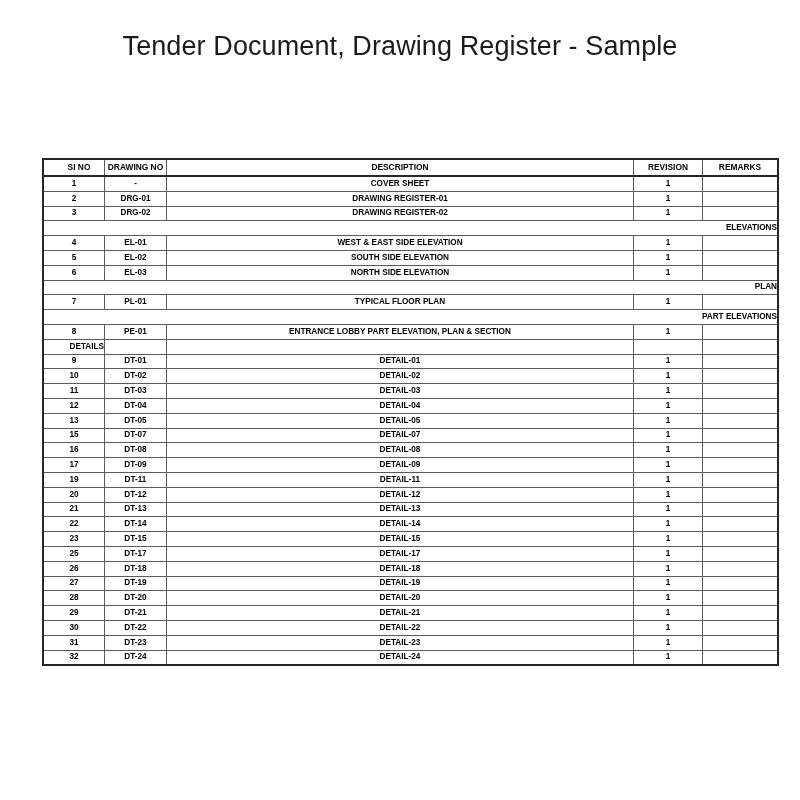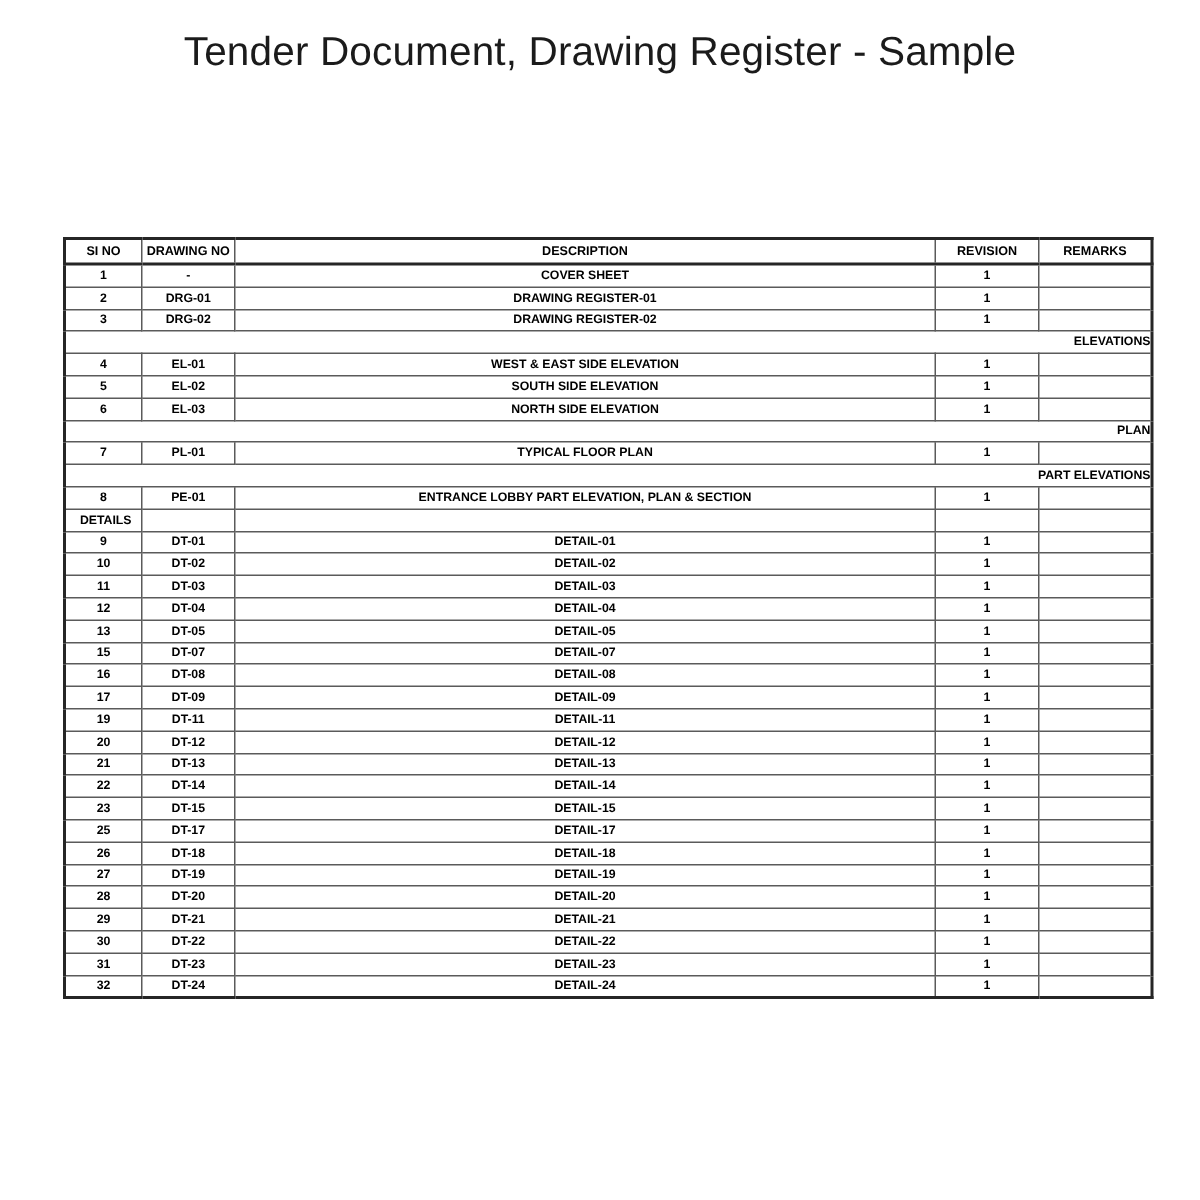--- a/index.html
+++ b/index.html
@@ -14,21 +14,21 @@
     color: #000000;
     overflow: hidden;
   }
   .page {
     position: relative;
     width: 800px;
     height: 800px;
   }
   .doc-title {
     position: absolute;
-    top: 19px;
+    top: 31px;
     left: 0;
     width: 800px;
     text-align: center;
     font-size: 27px;
     font-weight: 400;
     letter-spacing: 0.1px;
     color: #1b1b1b;
     font-family: "Liberation Sans", sans-serif;
   }
   .register-wrap {
@@ -57,21 +57,21 @@
     overflow: hidden;
     white-space: nowrap;
   }
   table.register thead th {
     border-top: 2.5px solid #262626;
     border-bottom: 2px solid #262626;
     text-align: center;
     height: 15px;
     font-size: 8.4px;
   }
-  thead th.th-sino { border-left: 2.5px solid #262626; }
+  thead th.th-sino { border-left: 2.5px solid #262626; padding-left: 10px; }
   thead th.th-remarks { border-right: 2.5px solid #262626; }
 
   .c-sino   { width: 50px;  text-align: center; }
   .c-drg    { width: 61px;  text-align: center; }
   .c-desc   { width: 466px; text-align: center; padding-left: 3px; }
   .c-rev    { width: 68px;  text-align: center; }
   .c-rem    { width: 74px;  text-align: left; }
 
   tbody td.c-sino { border-left: 2.5px solid #262626; }
   tbody td.c-rem  { border-right: 2.5px solid #262626; }
@@ -170,21 +170,21 @@
             <td colspan="5">PART ELEVATIONS</td>
           </tr>
           <tr>
             <td class="c-sino">8</td>
             <td class="c-drg">PE-01</td>
             <td class="c-desc">ENTRANCE LOBBY PART ELEVATION, PLAN &amp; SECTION</td>
             <td class="c-rev">1</td>
             <td class="c-rem"></td>
           </tr>
           <tr class="group-split">
-            <td class="c-sino g-label" style="text-align: center; padding-left: 3px;">DETAILS</td>
+            <td class="c-sino g-label" style="text-align: right; padding-left: 3px;">DETAILS</td>
             <td class="c-drg"></td>
             <td class="c-desc"></td>
             <td class="c-rev"></td>
             <td class="c-rem g-rem"></td>
           </tr>
           <tr>
             <td class="c-sino">9</td>
             <td class="c-drg">DT-01</td>
             <td class="c-desc">DETAIL-01</td>
             <td class="c-rev">1</td>

